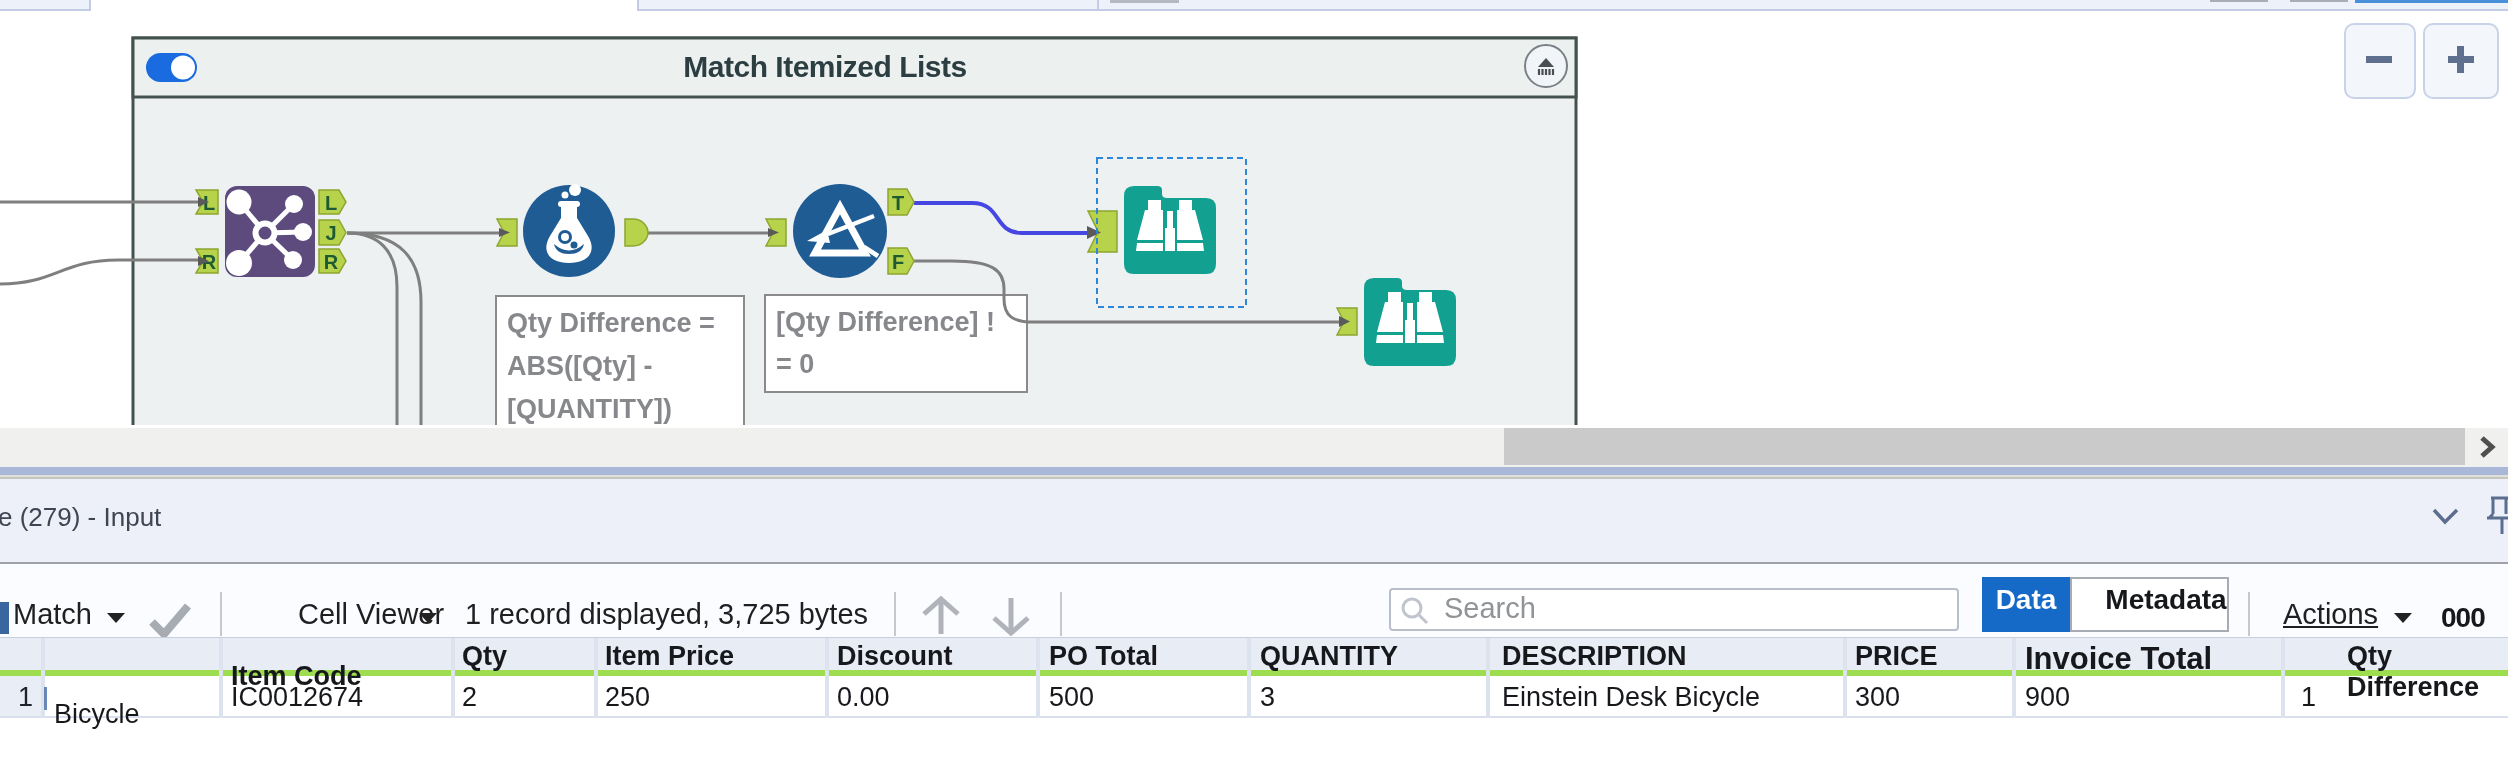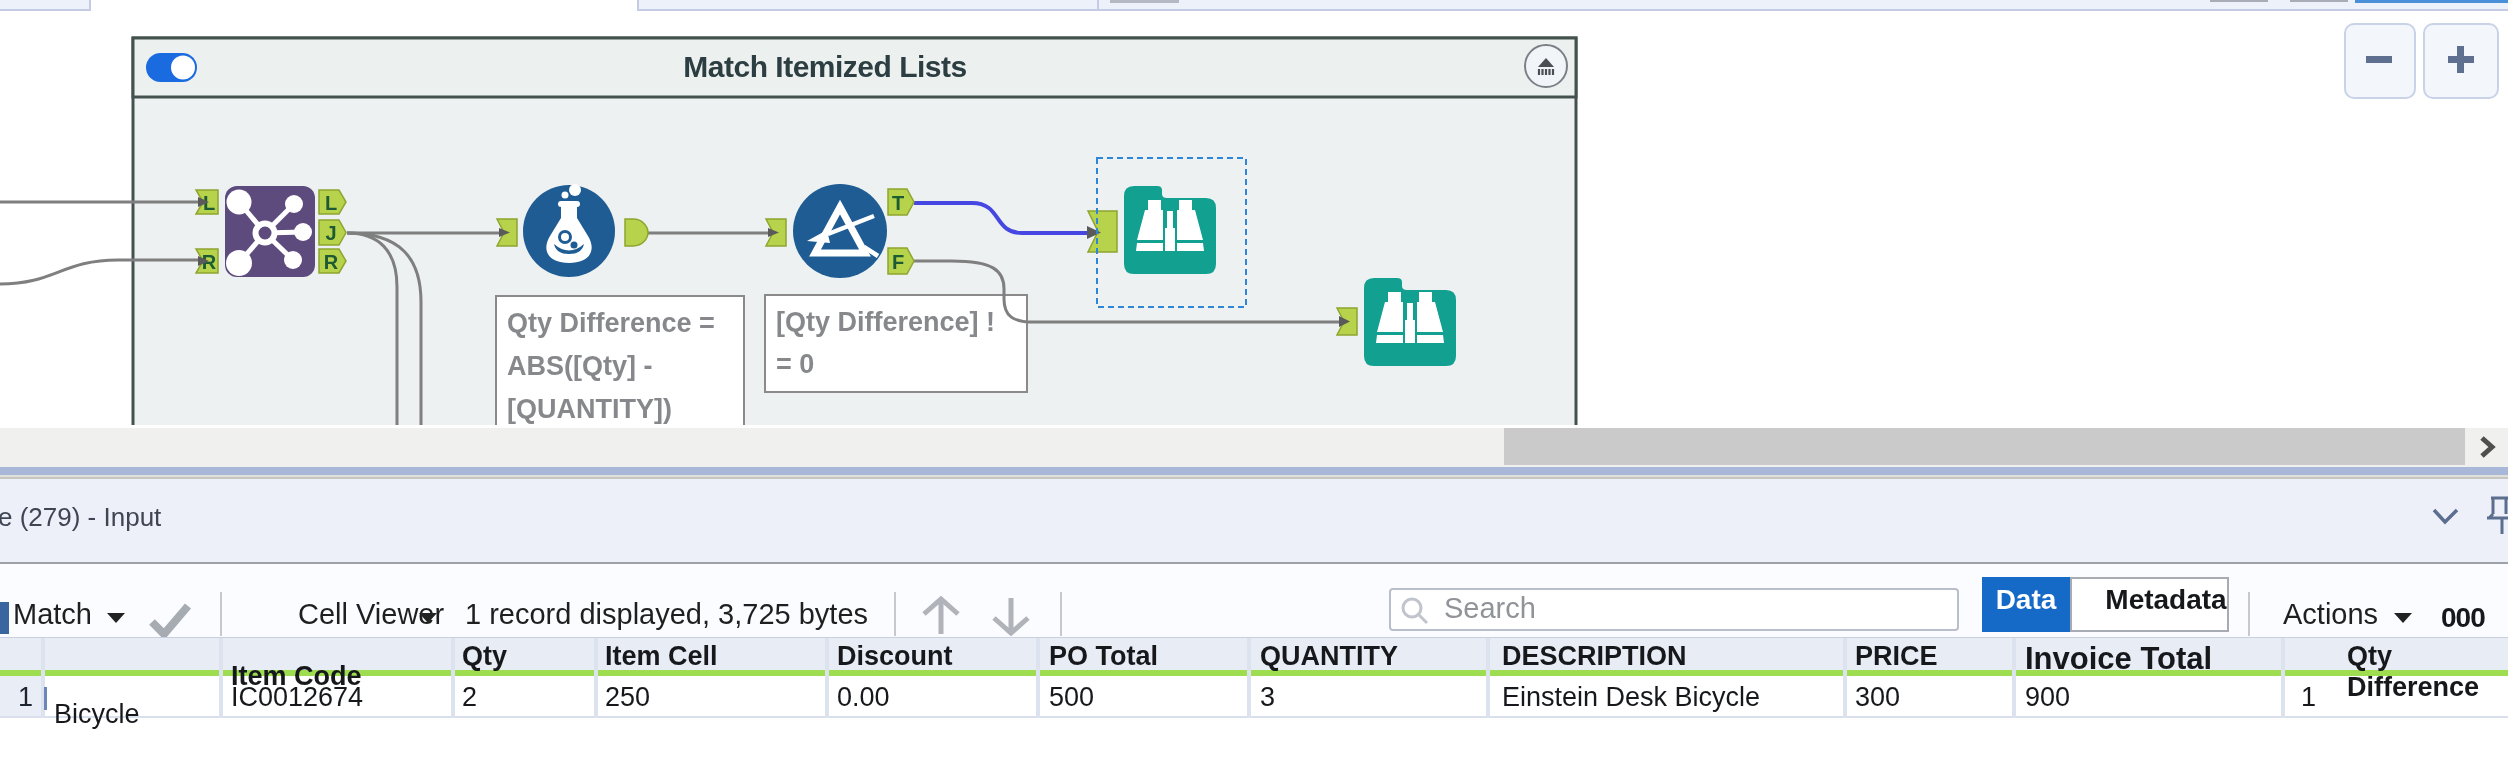--- a/index.html
+++ b/index.html
@@ -216,21 +216,21 @@
   <circle cx="12" cy="12" r="9" stroke="#c0c4cc" stroke-width="3" fill="none"></circle>
   <line x1="19" y1="19" x2="27" y2="27" stroke="#c0c4cc" stroke-width="3"></line>
 </svg>
 <div class="abs" style="left:1444px;top:592px;font-size:29px;color:#909498;">Search</div>
 
 <div class="abs" style="left:1982px;top:577px;width:88px;height:55px;background:#1569c7;"></div>
 <div class="abs" style="left:1982px;top:584px;width:88px;text-align:center;font-size:28px;font-weight:bold;color:#ffffff;">Data</div>
 <div class="abs" style="left:2070px;top:577px;width:159px;height:55px;background:#ffffff;border:2px solid #a7abb3;box-sizing:border-box;"></div>
 <div class="abs" style="left:2070px;top:584px;width:192px;text-align:center;font-size:28px;font-weight:bold;color:#16181c;">Metadata</div>
 <div class="abs" style="left:2248px;top:592px;width:2px;height:44px;background:#c8c8cc;"></div>
-<div class="abs" style="left:2283px;top:598px;font-size:29px;color:#1f1f1f;">Actions</div>
+<div class="abs" style="left:2283px;top:598px;font-size:29px;color:#1f1f1f;text-decoration:underline;">Actions</div>
 <div class="abs" style="left:2394px;top:613px;width:0;height:0;border-left:9px solid transparent;border-right:9px solid transparent;border-top:10px solid #222;"></div>
 <div class="abs" style="left:2441px;top:602px;font-size:28px;font-weight:bold;color:#16181c;letter-spacing:-1px;">000</div>
 
 <div class="abs" style="left:0;top:637px;width:2508px;height:1px;background:#c8cfdd;"></div>
 <div class="abs" style="left:0;top:638px;width:2508px;height:32px;background:#e8ecf4;"></div>
 <div class="abs" style="left:0;top:670px;width:2508px;height:6px;background:#9edc50;"></div>
 
 <div class="abs" style="left:0;top:676px;width:2508px;height:40px;background:#ffffff;"></div>
 <div class="abs" style="left:0;top:676px;width:41px;height:40px;background:#e9edf5;"></div>
 <div class="abs" style="left:0;top:716px;width:2508px;height:2px;background:#d9dfec;"></div>
@@ -242,21 +242,21 @@
 <div class="abs" style="left:825px;top:638px;width:4px;height:80px;background:#dde3ee;"></div>
 <div class="abs" style="left:1036px;top:638px;width:4px;height:80px;background:#dde3ee;"></div>
 <div class="abs" style="left:1247px;top:638px;width:4px;height:80px;background:#dde3ee;"></div>
 <div class="abs" style="left:1486px;top:638px;width:4px;height:80px;background:#dde3ee;"></div>
 <div class="abs" style="left:1843px;top:638px;width:4px;height:80px;background:#dde3ee;"></div>
 <div class="abs" style="left:2012px;top:638px;width:4px;height:80px;background:#dde3ee;"></div>
 <div class="abs" style="left:2281px;top:638px;width:4px;height:80px;background:#dde3ee;"></div>
 
 <div class="abs" style="left:231px;top:641px;font-size:27px;font-weight:bold;color:#16181c;margin-top:20px;">Item Code</div>
 <div class="abs" style="left:462px;top:641px;font-size:27px;font-weight:bold;color:#16181c;">Qty</div>
-<div class="abs" style="left:605px;top:641px;font-size:27px;font-weight:bold;color:#16181c;">Item Cell</div>
+<div class="abs" style="left:605px;top:641px;font-size:27px;font-weight:bold;color:#16181c;">Item Price</div>
 <div class="abs" style="left:837px;top:641px;font-size:27px;font-weight:bold;color:#16181c;">Discount</div>
 <div class="abs" style="left:1049px;top:641px;font-size:27px;font-weight:bold;color:#16181c;">PO Total</div>
 <div class="abs" style="left:1260px;top:641px;font-size:27px;font-weight:bold;color:#16181c;">QUANTITY</div>
 <div class="abs" style="left:1502px;top:641px;font-size:27px;font-weight:bold;color:#16181c;">DESCRIPTION</div>
 <div class="abs" style="left:1855px;top:641px;font-size:27px;font-weight:bold;color:#16181c;">PRICE</div>
 <div class="abs" style="left:2025px;top:641px;font-size:31px;font-weight:bold;color:#16181c;">Invoice Total</div>
 <div class="abs" style="left:2301px;top:641px;font-size:27px;font-weight:bold;color:#16181c;margin-left:46px;">Qty Difference</div>
 
 <div class="abs" style="left:0px;top:682px;width:33px;text-align:right;font-size:27px;color:#1c2430;">1</div>
 <div class="abs" style="left:44px;top:687px;width:3px;height:23px;background:#6b86b8;"></div>

